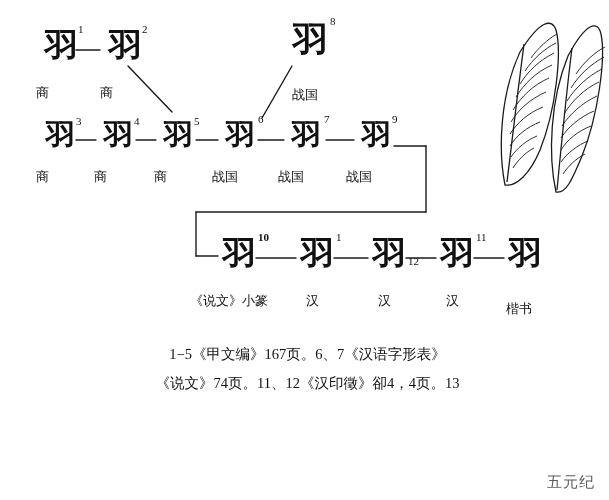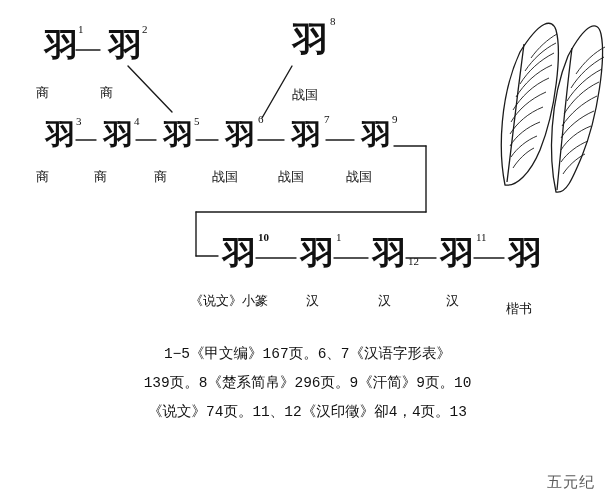--- a/index.html
+++ b/index.html
@@ -48,21 +48,21 @@
     color: #111111;
     white-space: nowrap;
   }
 
   
   .caption {
     position: absolute;
     left: 60px;
     top: 340px;
     width: 495px;
-    font-family: Liberation Mono, monospace;
+    font-family: Liberation Serif, serif;
     font-size: 14.5px;
     line-height: 29px;
     color: #111111;
     text-align: center;
   }
   .caption .line { white-space: nowrap; }
   .caption .line.indent { text-align: left; padding-left: 8px; }
 
   .watermark {
     position: absolute;
@@ -223,19 +223,18 @@
   </div>
   <div class="era" style="left:446px; top:292px;">汉</div>
 
   <div class="glyph-cell" style="left:508px; top:236px; width:34px;">
     <div class="glyph" style="font-size:34px;">羽</div>
   </div>
   <div class="era" style="left:506px; top:300px;">楷书</div>
 
   <div class="caption">
     <div class="line">1−5《甲文编》167页。6、7《汉语字形表》</div>
-    <div class="line">139页。8《楚系简帛》296页。9《汗简》9页。10</div>
     <div class="line">《说文》74页。11、12《汉印徵》卻4，4页。13</div>
   </div>
 
   <div class="watermark">五元纪</div>
 
 </div>
 
 </body></html>

